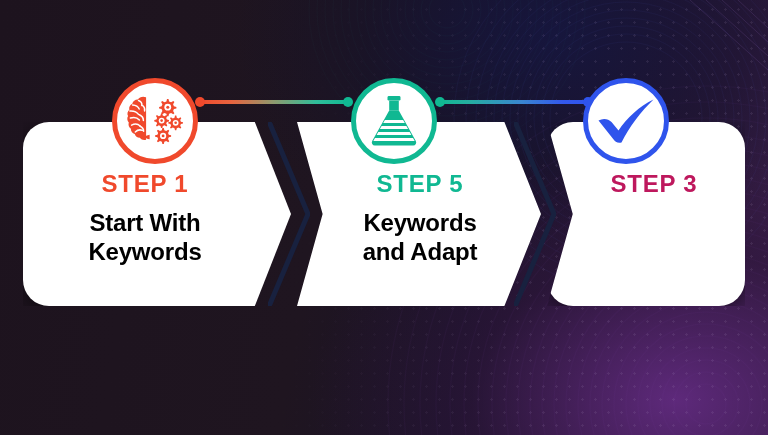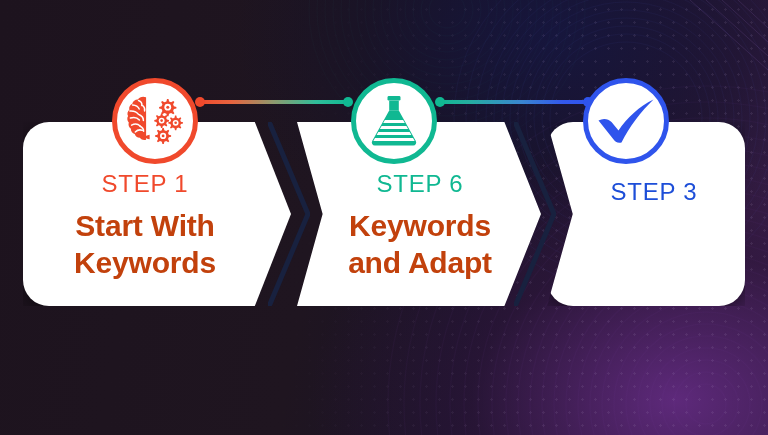--- a/index.html
+++ b/index.html
@@ -87,29 +87,29 @@
   .card-body {
     position: absolute;
     left: 0; right: 0;
     top: 50px;
     text-align: center;
     padding: 0 10px;
     box-sizing: border-box;
   }
   .step-label {
     font-size: 24px;
-    font-weight: normal;
+    font-weight: bold;
     letter-spacing: 0.8px;
     margin: 0 0 12px 0;
     line-height: 1;
   }
   .step-title {
-    font-size: 30px;
+    font-size: 24px;
     font-weight: bold;
-    color: #c2410c;
+    color: #000000;
     line-height: 1.22;
     letter-spacing: -0.2px;
     margin: 0;
     white-space: pre-line;
   }
 
   
   #card-1 {
     left: 23px;
     width: 268px;
@@ -269,29 +269,29 @@
   <div class="card" id="card-1">
     <div class="card-body">
       <p class="step-label" style="color: rgb(240, 73, 44);">STEP 1</p>
       <p class="step-title">Start With
 Keywords</p>
     </div>
   </div>
 
   <div class="card" id="card-2">
     <div class="card-body">
-      <p class="step-label" style="color: rgb(16, 184, 146);">STEP 6</p>
+      <p class="step-label" style="color: rgb(16, 184, 146);">STEP 5</p>
       <p class="step-title">Keywords
 and Adapt</p>
     </div>
   </div>
 
   <div class="card" id="card-3">
     <div class="card-body">
-      <p class="step-label" style="color: #1d4ed8; margin-top: 8px;">STEP 3</p>
+      <p class="step-label" style="color: #be185d;">STEP 3</p>
     </div>
   </div>
 
   <svg class="chevron" id="chevron-1" viewBox="0 0 42 184">
     <path d="M2 2 L40 92 L2 182" fill="none" stroke="#18213F" stroke-width="5" stroke-linecap="round" stroke-linejoin="round"></path>
   </svg>
   <svg class="chevron" id="chevron-2" viewBox="0 0 42 184">
     <path d="M2 2 L40 92 L2 182" fill="none" stroke="#18213F" stroke-width="5" stroke-linecap="round" stroke-linejoin="round"></path>
   </svg>
 

